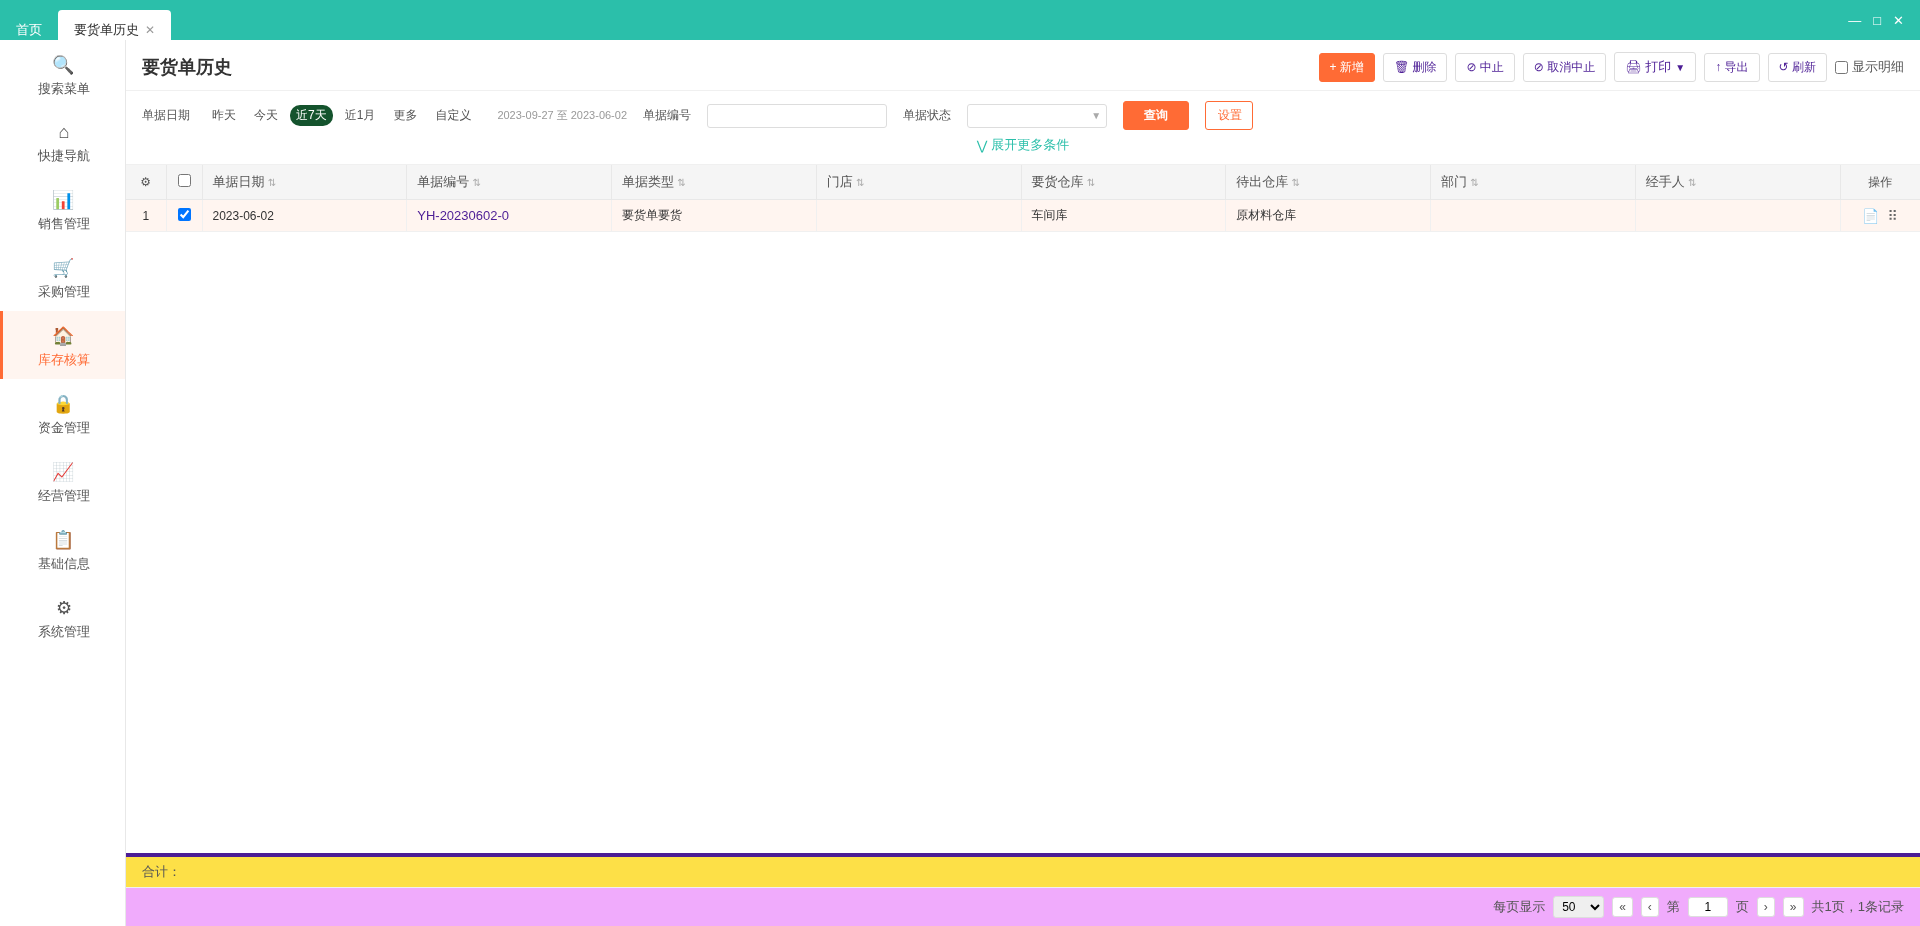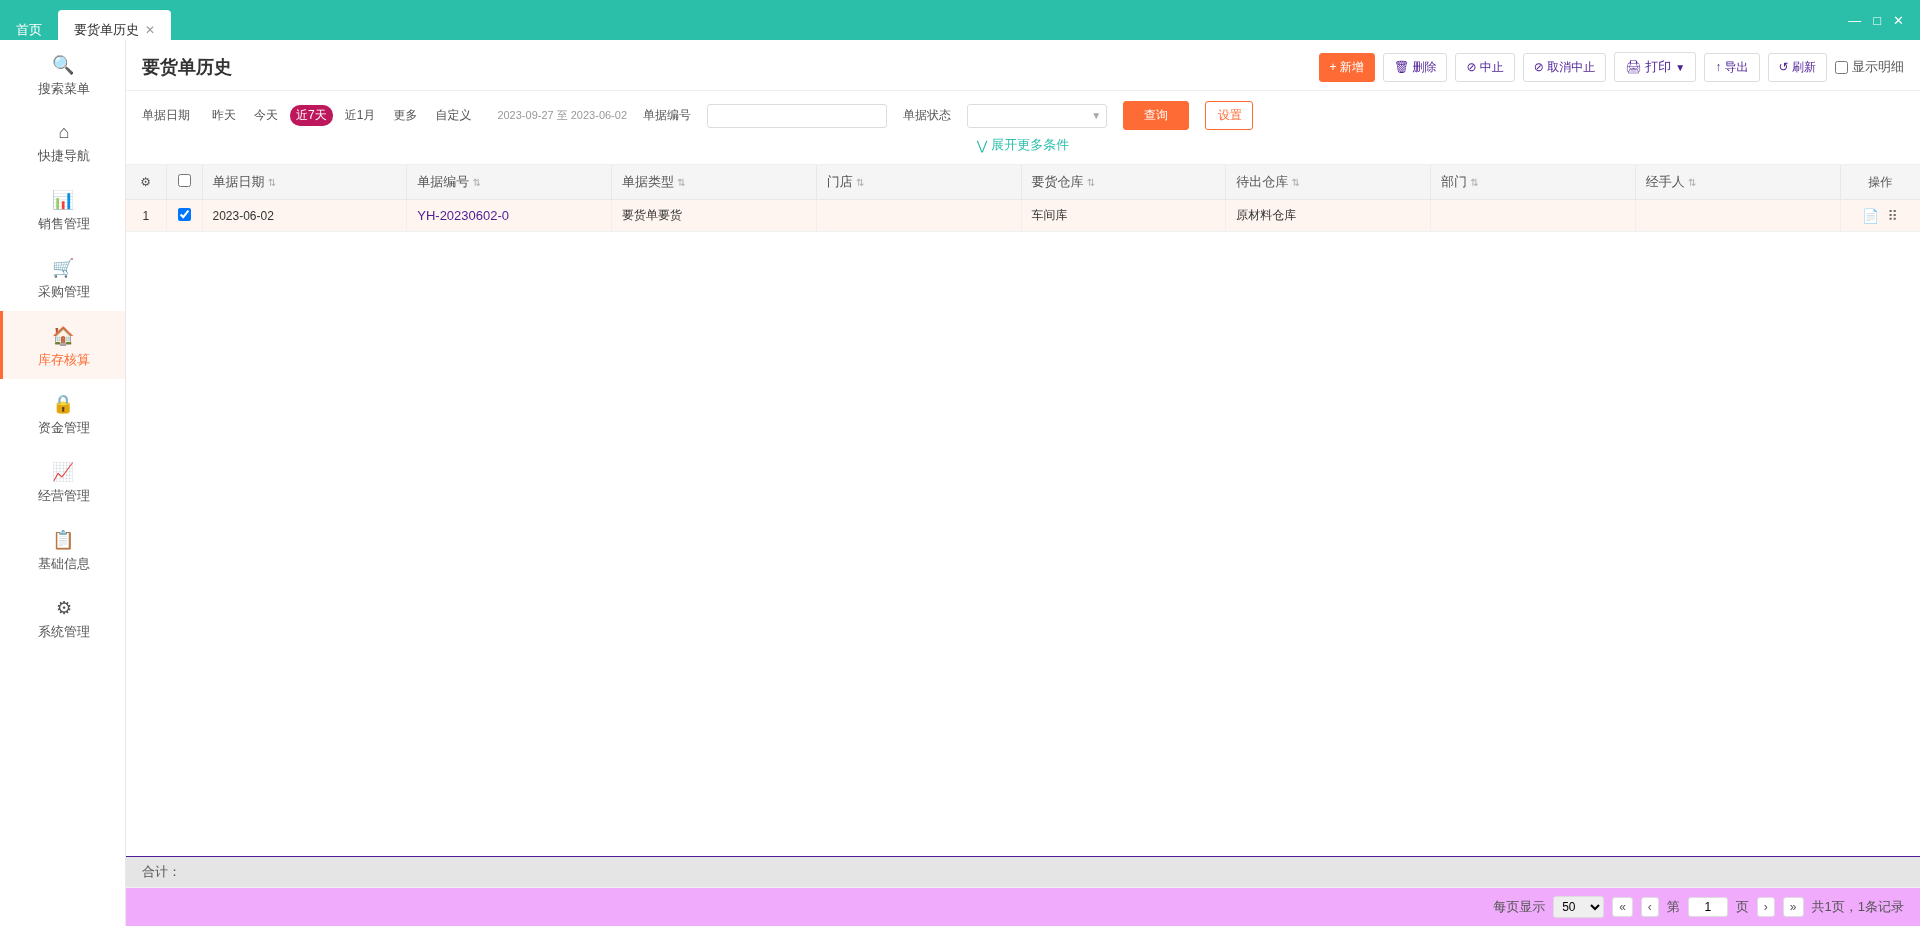--- a/index.html
+++ b/index.html
@@ -159,21 +159,21 @@
     .filter-label { color: #555; font-size: 12px; white-space: nowrap; }
     .date-shortcuts { display: flex; gap: 6px; align-items: center; }
     .date-shortcut {
       padding: 2px 6px;
       border-radius: 10px;
       cursor: pointer;
       font-size: 12px;
       color: #555;
     }
     .date-shortcut.active {
-      background: #be185d;
+      background: #14532d;
       color: #fff;
     }
     .date-range { font-size: 11px; color: #999; margin-left: 4px; }
     .filter-input {
       border: 1px solid #ddd;
       border-radius: 3px;
       padding: 4px 8px;
       font-size: 12px;
       outline: none;
       width: 180px;
@@ -244,22 +244,22 @@
     tbody tr.selected { background: #fff5f0; }
     .sort-icon { color: #aaa; font-size: 10px; cursor: pointer; }
     .settings-col { width: 40px; text-align: center; }
     .check-col { width: 36px; text-align: center; }
     .ops-col { width: 80px; text-align: center; }
     .link-text { color: #4c1d95; cursor: pointer; text-decoration: none; }
     .action-icon { cursor: pointer; color: #666; font-size: 14px; margin: 0 2px; }
 
     
     .footer-summary {
-      background: #e5e5e5;
-      border-top: 1px solid #4c1d95;
+      background: #fde047;
+      border-top: 4px solid #4c1d95;
       padding: 6px 16px;
       font-size: 12px;
       color: #555;
     }
 
     
     .pagination {
       display: flex;
       align-items: center;
       justify-content: flex-end;
@@ -394,21 +394,21 @@
         <input class="filter-input" type="text" style="">
 
         <span class="filter-label">单据状态</span>
         <div class="filter-select-wrapper">
           <select class="filter-select">
             <option value=""></option>
           </select>
           <span style="position:absolute;right:6px;pointer-events:none;color:#aaa;font-size:10px;">▼</span>
         </div>
 
-        <button class="btn btn-primary" style="padding:5px 20px;">查询</button>
+        <button class="btn btn-primary" style="padding:5px 20px;font-weight:bold;">查询</button>
         <button class="btn btn-outline-primary">设置</button>
       </div>
       <div class="expand-more">
         <span>⋁</span>
         <span>展开更多条件</span>
       </div>
     </div>
 
     <div class="table-area">
       <table>

